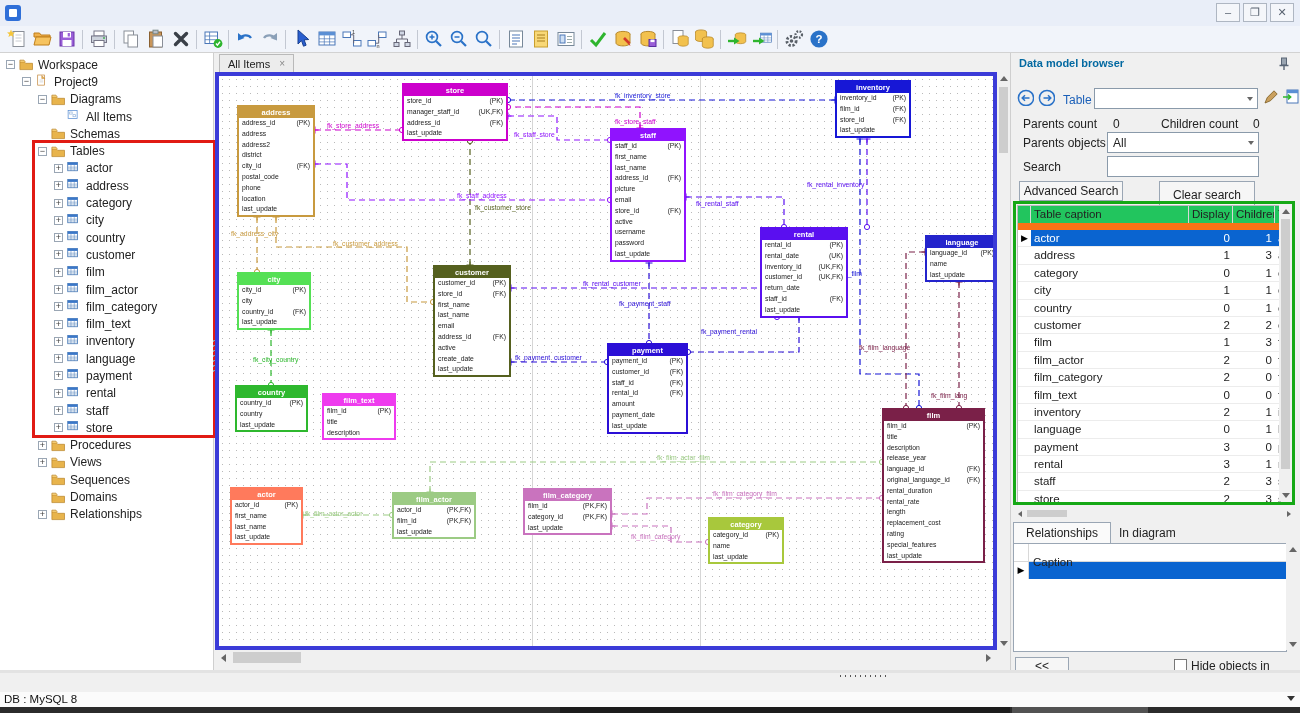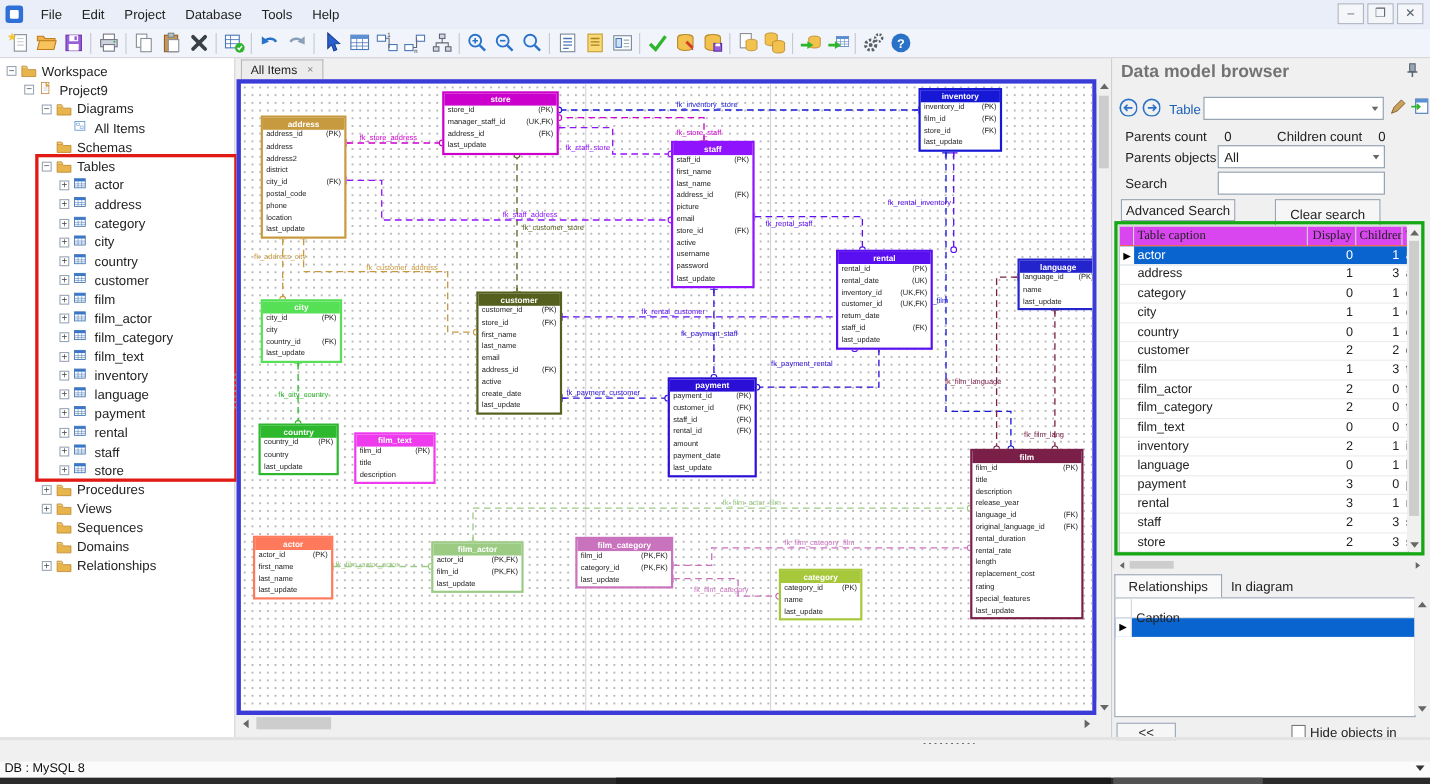--- a/index.html
+++ b/index.html
@@ -54,36 +54,36 @@
   .sb .thumb{position:absolute;background:#cdcdcd;}
   .sbtn{position:absolute;background:#f0f0f0;display:flex;align-items:center;justify-content:center;}
   .tri{width:0;height:0;border-style:solid;}
   .tri.up{border-width:0 4px 5px 4px;border-color:transparent transparent #666 transparent;}
   .tri.down{border-width:5px 4px 0 4px;border-color:#666 transparent transparent transparent;}
   .tri.left{border-width:4px 5px 4px 0;border-color:transparent #666 transparent transparent;}
   .tri.right{border-width:4px 0 4px 5px;border-color:transparent transparent transparent #666;}
   
   #rightpanel{position:absolute;left:1010px;top:53px;width:290px;height:617px;background:#f0f0f0;
               border-left:1px solid #cfcfcf;box-sizing:border-box;}
-  #dmb-title{position:absolute;left:8px;top:4px;font-weight:bold;font-size:16px;color:#737373;}
+  #dmb-title{position:absolute;left:8px;top:4px;font-weight:bold;font-size:11px;color:#0369a1;}
   #pin{position:absolute;right:10px;top:4px;}
   .circbtn{position:absolute;width:17px;height:17px;}
   #tbl-label{position:absolute;left:52px;top:40px;color:#1a5fb8;}
   .combo{position:absolute;background:#fff;border:1px solid #8a9aaa;box-sizing:border-box;font-size:12px;
          display:flex;align-items:center;padding:0 18px 0 5px;}
   .combo .chev{position:absolute;right:4px;top:50%;margin-top:-2px;}
   .rp-label{position:absolute;font-size:12px;color:#222;}
   .rp-input{position:absolute;background:#fff;border:1px solid #8a9aaa;box-sizing:border-box;}
   .rp-btn{position:absolute;background:#f6f6f6;border:1px solid #9aa6b4;display:flex;align-items:center;
           justify-content:center;font-size:12px;box-sizing:border-box;}
   #green-box{position:absolute;left:2px;top:148px;width:282px;height:304px;border:3px solid #15a815;
              pointer-events:none;z-index:5;box-sizing:border-box;}
   #dmb-table{position:absolute;left:6px;top:152px;width:262px;height:296px;background:#fff;
              border:1px solid #bcbcbc;overflow:hidden;font-size:11.5px;}
-  .dmb-hrow{display:flex;height:17px;line-height:17px;background:#d946ef;border-bottom:1px solid #f97316;font-family:Liberation Serif, serif;}
+  .dmb-hrow{display:flex;height:17px;line-height:17px;background:#22c55e;border-bottom:7px solid #f97316;}
   .dmb-hrow div{border-right:1px solid #d8d8d8;padding:0 3px;box-sizing:border-box;overflow:hidden;white-space:nowrap;}
   .dmb-row{display:flex;height:16.4px;line-height:16.4px;border-bottom:1px solid #ececec;}
   .dmb-row div{padding:0 3px;box-sizing:border-box;overflow:hidden;white-space:nowrap;}
   .dmb-row.sel{background:#0a64d0;color:#fff;}
   .c-gut{flex:0 0 13px;padding:0!important;text-align:center;}
   .c-cap{flex:0 0 158px;}
   .c-par{flex:0 0 44px;text-align:right;}
   .c-chl{flex:0 0 42px;text-align:right;}
   .c-nam{flex:1 1 auto;}
   .rp-tab{position:absolute;height:21px;display:flex;align-items:center;padding:0 12px;font-size:12px;box-sizing:border-box;}
@@ -107,28 +107,20 @@
   #darkseg2{position:absolute;left:1012px;top:0;width:136px;height:6px;background:#525252;}
 </style>
 </head>
 <body>
 
 <div id="app">
 
   <div id="titlebar">
     <div class="appicon">
         <span></span>
-      </div>
-    <div id="menus" style="display: flex;">
-        <div class="menu-item">File</div>
-        <div class="menu-item">Edit</div>
-        <div class="menu-item">Project</div>
-        <div class="menu-item">Database</div>
-        <div class="menu-item">Tools</div>
-        <div class="menu-item">Help</div>
       </div>
     <div id="winbtns">
       <div class="winbtn">–</div>
       <div class="winbtn">❐</div>
       <div class="winbtn">✕</div>
     </div>
   </div>
 
   <div id="toolbar">
       <div class="tbtn">

